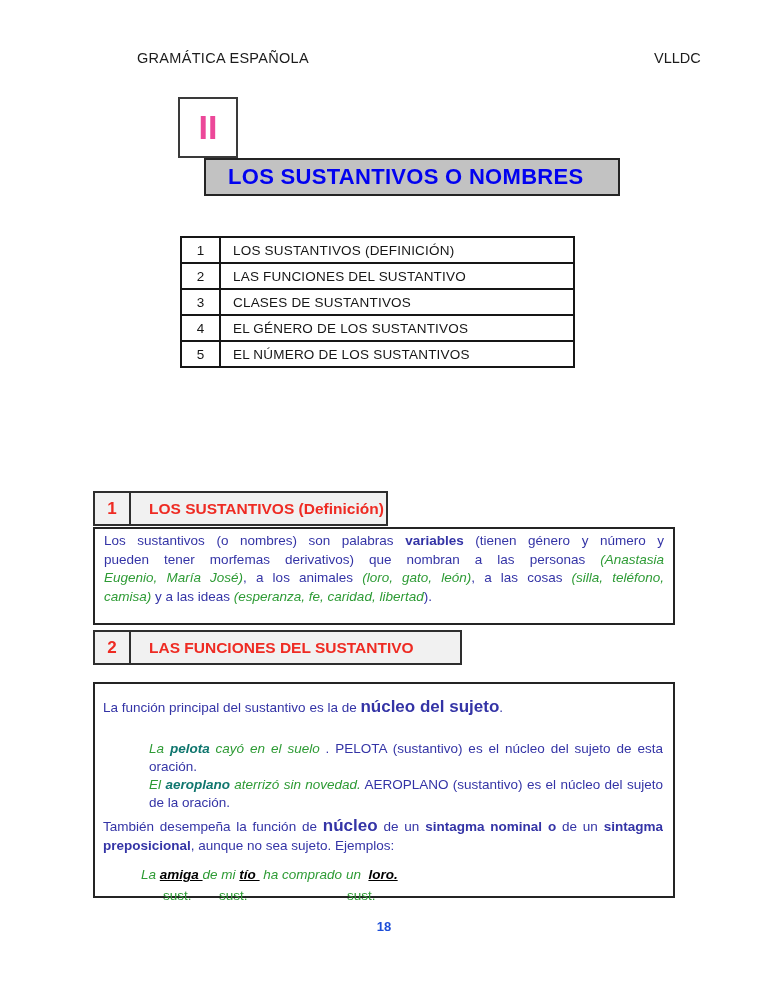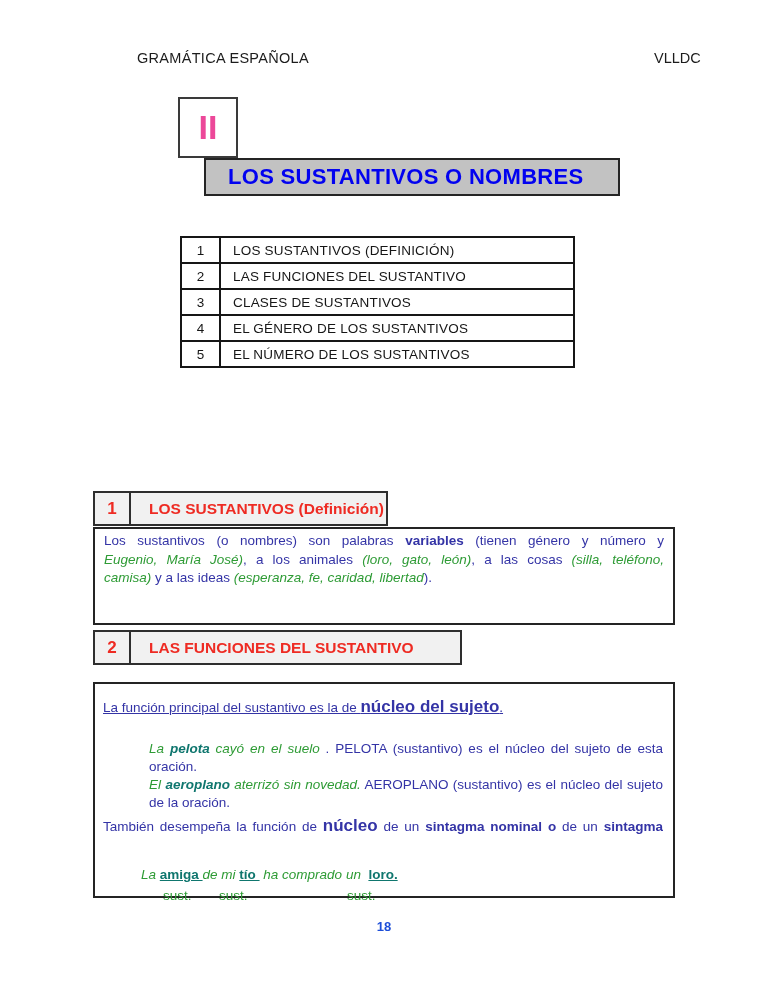--- a/index.html
+++ b/index.html
@@ -49,24 +49,24 @@
   #func-box { top:682px; width:578px; height:212px; }
 
   .rt { font-size:13.5px; color:#3434a6; }
   .line { line-height:19px; height:19px; overflow:hidden; }
   .line.just { text-align:justify; }
   .line.just::after { content:""; display:inline-block; width:100%; height:0; }
   span.b   { font-weight:bold; }
   span.big { font-weight:bold; font-size:17px; }
   span.g   { color:#2e9b35; font-style:italic; }
   span.gb  { color:#0f766e; font-style:italic; font-weight:bold; }
-  span.gu  { color:#0f766e; font-weight:bold; text-decoration:underline; }
+  span.gu  { color:#000000; font-style:italic; font-weight:bold; text-decoration:underline; }
   #def-box .line { line-height:18.5px; height:18.5px; }
 
-  .intro { position:absolute; top:12px; left:8px; right:10px;text-decoration:underline; }
+  .intro { position:absolute; top:12px; left:8px; right:10px; }
   .intro .line { height:22px; line-height:22px; }
   .ex    { position:absolute; top:56px; left:54px; right:10px; }
   .ex .line { height:18px; line-height:18px; }
   .tamb  { position:absolute; top:132px; left:8px; right:10px; }
   .tamb .line { height:20px; line-height:20px; }
   .final-ex { position:absolute; top:182px; left:46px; width:420px; height:36px; }
   .final-ex .line { height:17px; line-height:17px; }
   .sust { position:absolute; top:22px; color:#2e9b35; font-size:13.5px; }
   .s1 { left:22px; } .s2 { left:78px; } .s3 { left:206px; }
 
@@ -111,20 +111,21 @@
   </tbody>
     </table>
 
   <div class="sec-hdr" id="sec1">
     <div class="num">1</div>
     <div class="ttl">LOS SUSTANTIVOS (Definición)</div>
   </div>
 
   <div class="content-box rt" id="def-box">
       <div class="line just"><span>Los sustantivos (o nombres) son palabras </span><span class="b">variables</span><span> (tienen género y número y</span></div>
+      <div class="line just"><span>pueden tener morfemas derivativos) que nombran a las personas </span><span class="g">(Anastasia</span></div>
       <div class="line just"><span class="g">Eugenio, María José)</span><span>, a los animales </span><span class="g">(loro, gato, león)</span><span>, a las cosas </span><span class="g">(silla, teléfono,</span></div>
       <div class="line"><span class="g">camisa)</span><span> y a las ideas </span><span class="g">(esperanza, fe, caridad, libertad</span><span>).</span></div>
     </div>
 
   <div class="sec-hdr" id="sec2">
     <div class="num">2</div>
     <div class="ttl">LAS FUNCIONES DEL SUSTANTIVO</div>
   </div>
 
   <div class="content-box" id="func-box">
@@ -132,20 +133,21 @@
         <div class="line"><span>La función principal del sustantivo es la de </span><span class="big">núcleo del sujeto</span><span>.</span></div>
       </div>
     <div class="ex rt">
         <div class="line just"><span class="g">La </span><span class="gb">pelota</span><span class="g"> cayó en el suelo</span><span> . PELOTA (sustantivo) es el núcleo del sujeto de esta</span></div>
         <div class="line"><span>oración.</span></div>
         <div class="line just"><span class="g">El </span><span class="gb">aeroplano</span><span class="g"> aterrizó sin novedad.</span><span> AEROPLANO (sustantivo) es el núcleo del sujeto</span></div>
         <div class="line"><span>de la oración.</span></div>
       </div>
     <div class="tamb rt">
         <div class="line just"><span>También desempeña la función de </span><span class="big">núcleo</span><span> de un </span><span class="b">sintagma nominal o</span><span> de un </span><span class="b">sintagma</span></div>
+        <div class="line"><span class="b">preposicional</span><span>, aunque no sea sujeto. Ejemplos:</span></div>
       </div>
     <div class="final-ex rt">
       <div>
           <div class="line"><span class="g">La </span><span class="gu">amiga&nbsp;</span><span class="g">de mi </span><span class="gu">tío&nbsp;</span><span class="g"> ha comprado un &nbsp;</span><span class="gu">loro.</span></div>
         </div>
       <span class="sust s1">sust.</span>
       <span class="sust s2">sust.</span>
       <span class="sust s3">sust.</span>
     </div>
   </div>

